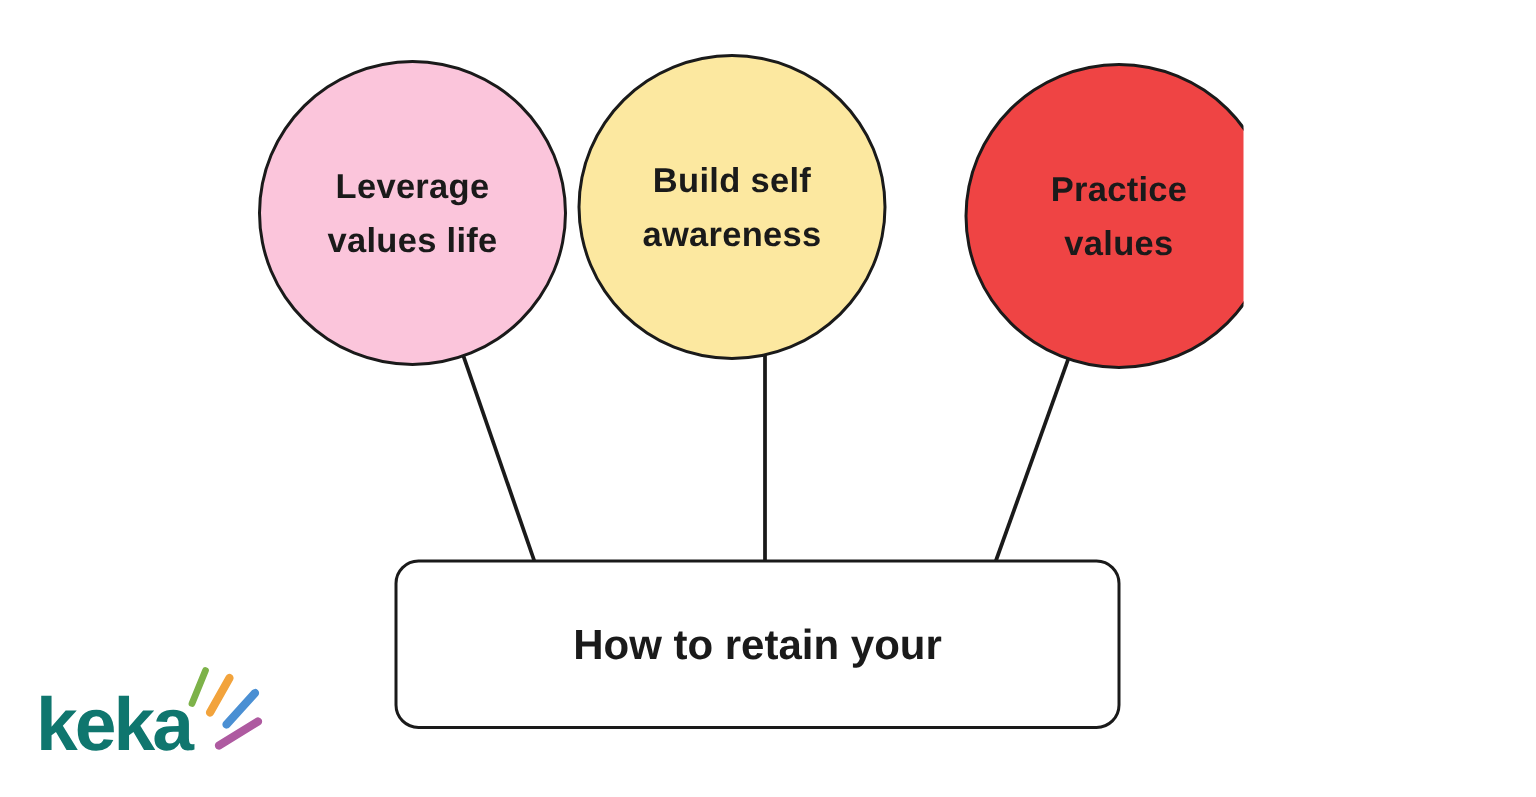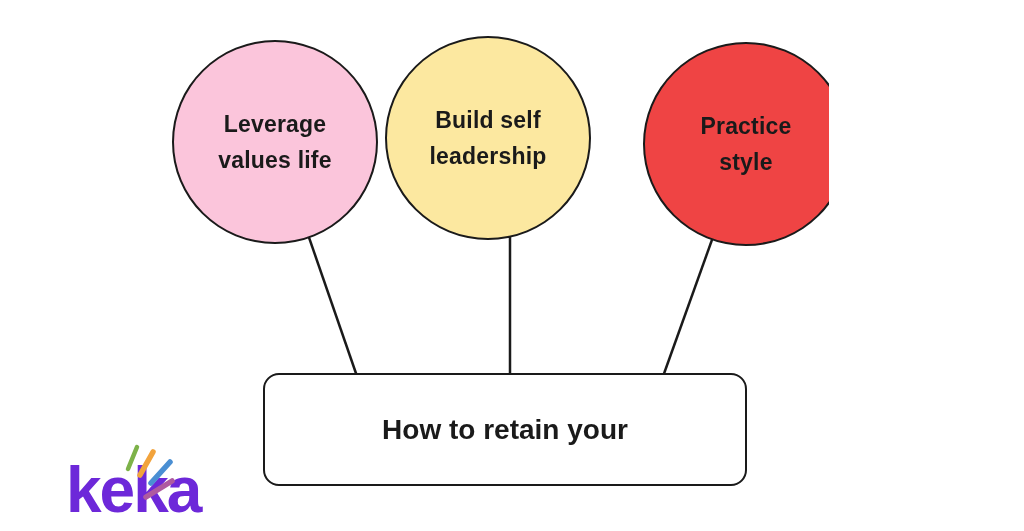--- a/index.html
+++ b/index.html
@@ -65,26 +65,25 @@
     font-weight: 700;
     line-height: 40px;
   }
   .logo {
     position: absolute;
     left: 24px;
     top: 458px;
     z-index: 4;
   }
   .logo-text {
-    font-size: 64px;
+    font-size: 50px;
     font-weight: 700;
     letter-spacing: -2px;
-    color: #6d28d9;
+    color: #0f766e;
     line-height: 1;
-    margin-left: 42px;
   }
   .sparks {
     position: absolute;
     left: 115px;
     top: 420px;
     z-index: 4;
   }
   .sparks line {
     stroke-linecap: round;
   }
@@ -103,28 +102,28 @@
   <div class="bubble" style="left: 172px; top: 40px; background-color: rgb(251, 197, 219);">
     <div class="bubble-label">
       <div>Leverage</div>
       <div>values life</div>
     </div>
   </div>
 
   <div class="bubble" style="left: 385px; top: 36px; background-color: rgb(252, 232, 160);">
     <div class="bubble-label">
       <div>Build self</div>
-      <div>leadership</div>
+      <div>awareness</div>
     </div>
   </div>
 
   <div class="bubble" style="left: 643px; top: 42px; background-color: #ef4444;">
     <div class="bubble-label">
       <div>Practice</div>
-      <div>style</div>
+      <div>values</div>
     </div>
   </div>
 
   <div class="root-box" style="background-color: rgb(255, 255, 255);">
     <div class="root-label">
       <div>How to retain your</div>
     </div>
   </div>
 
   <div class="logo">

